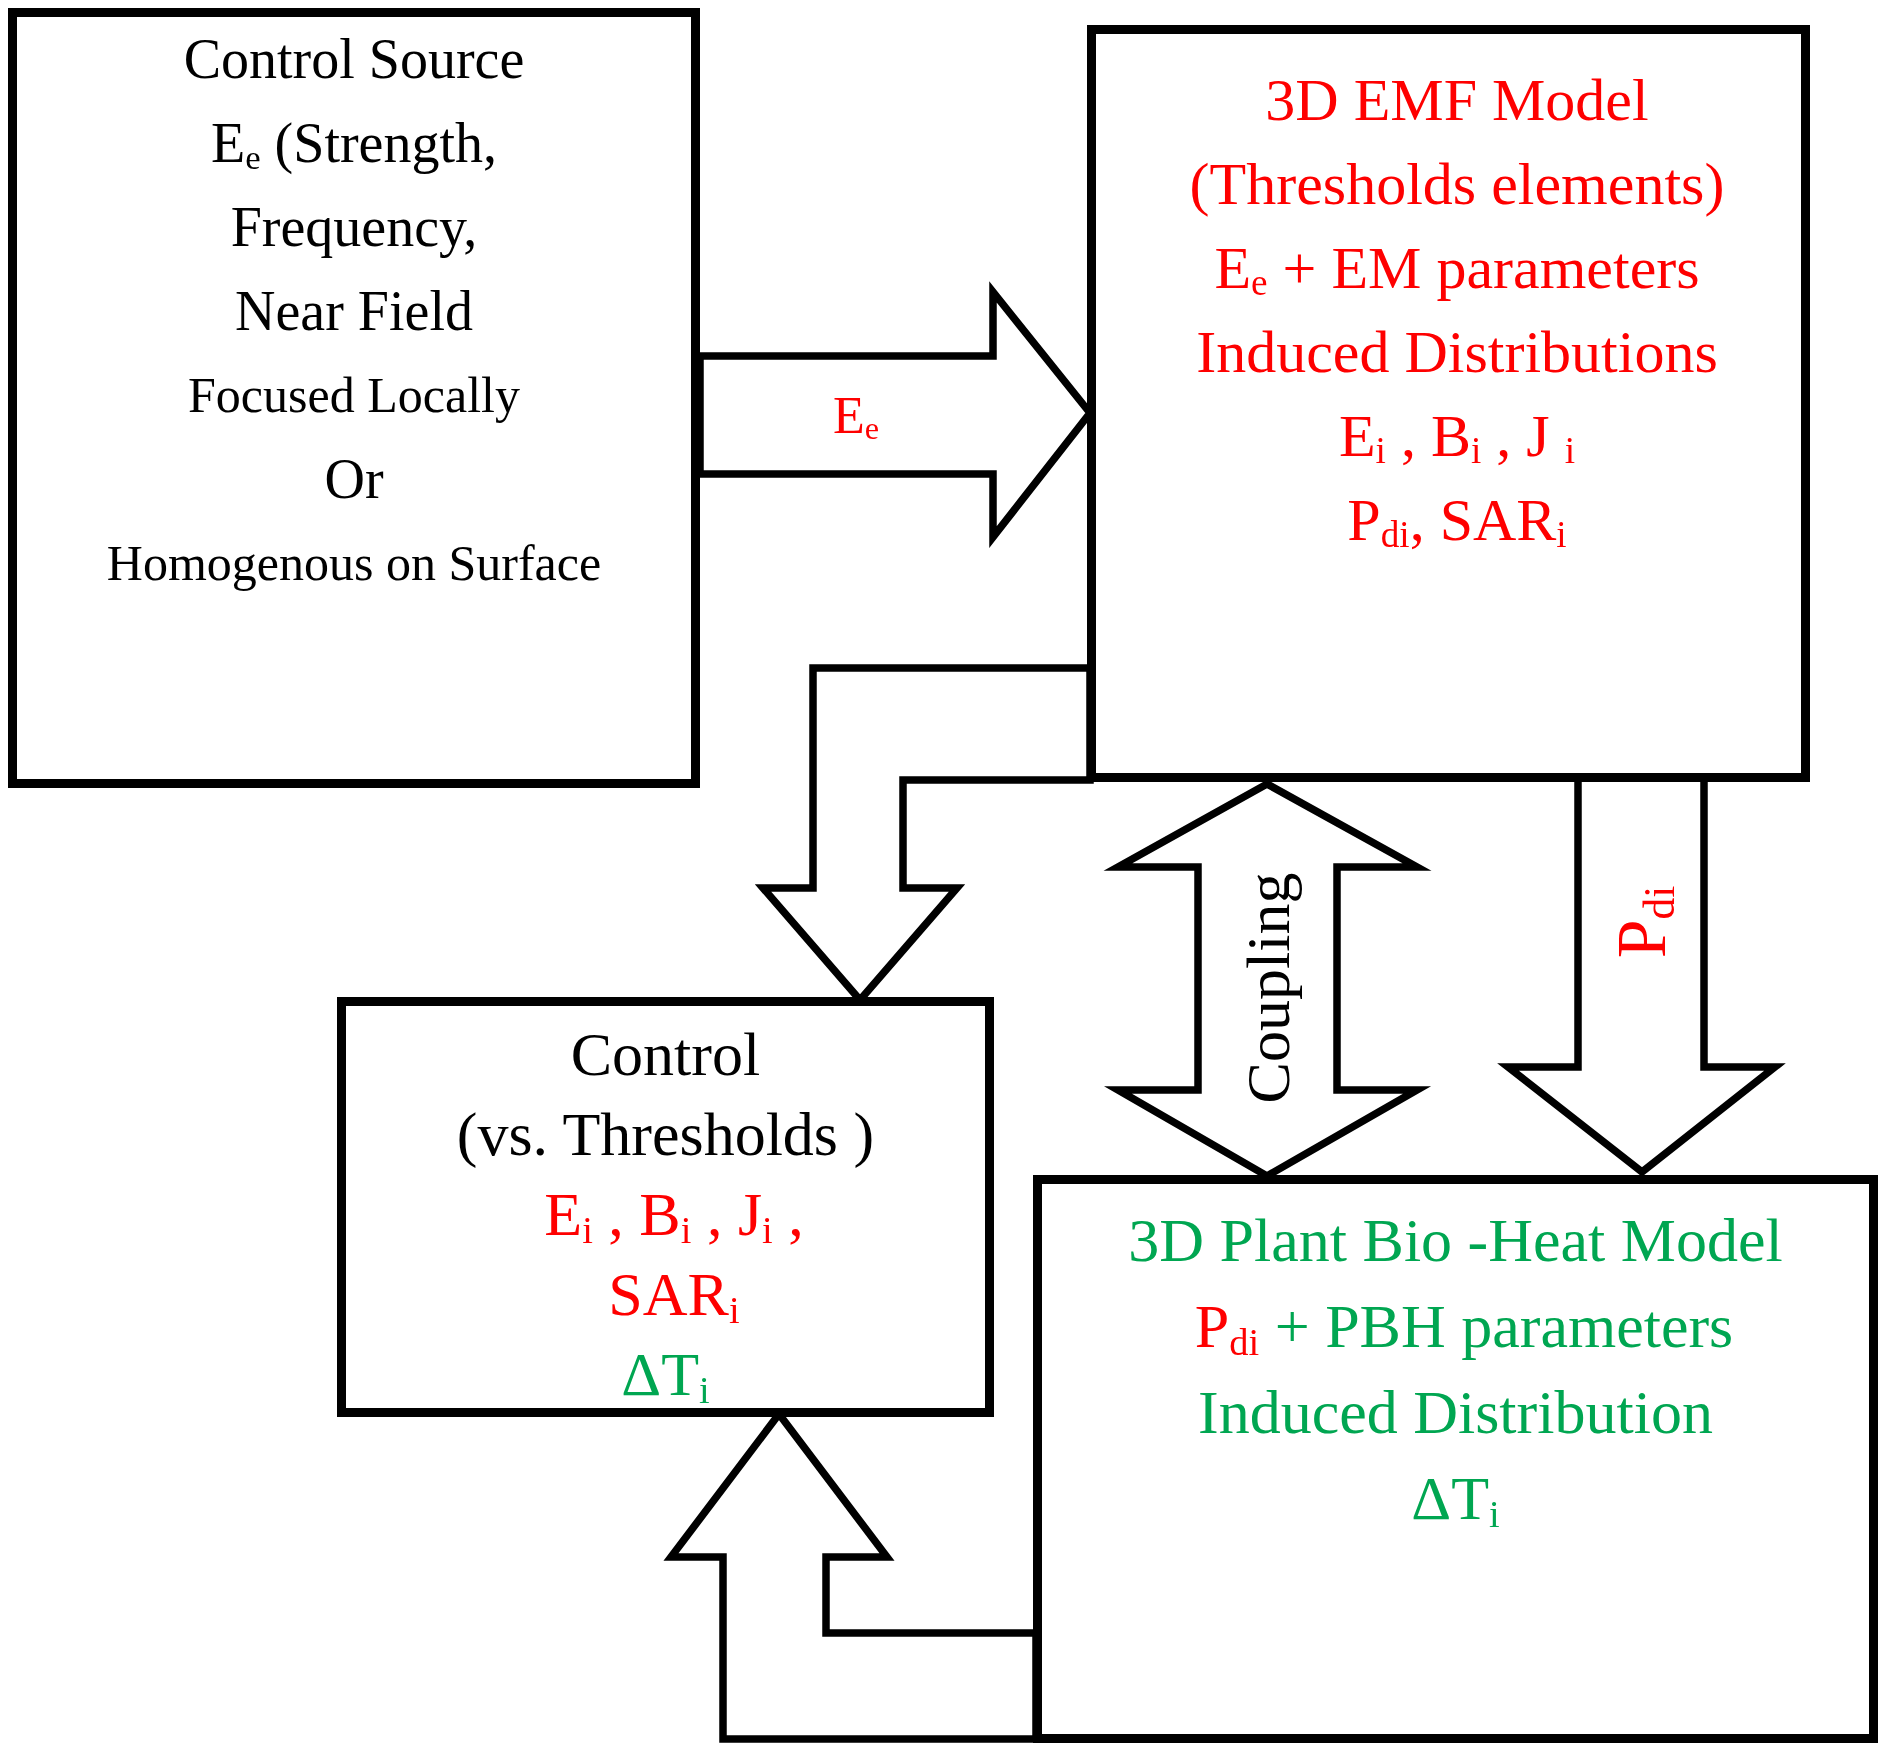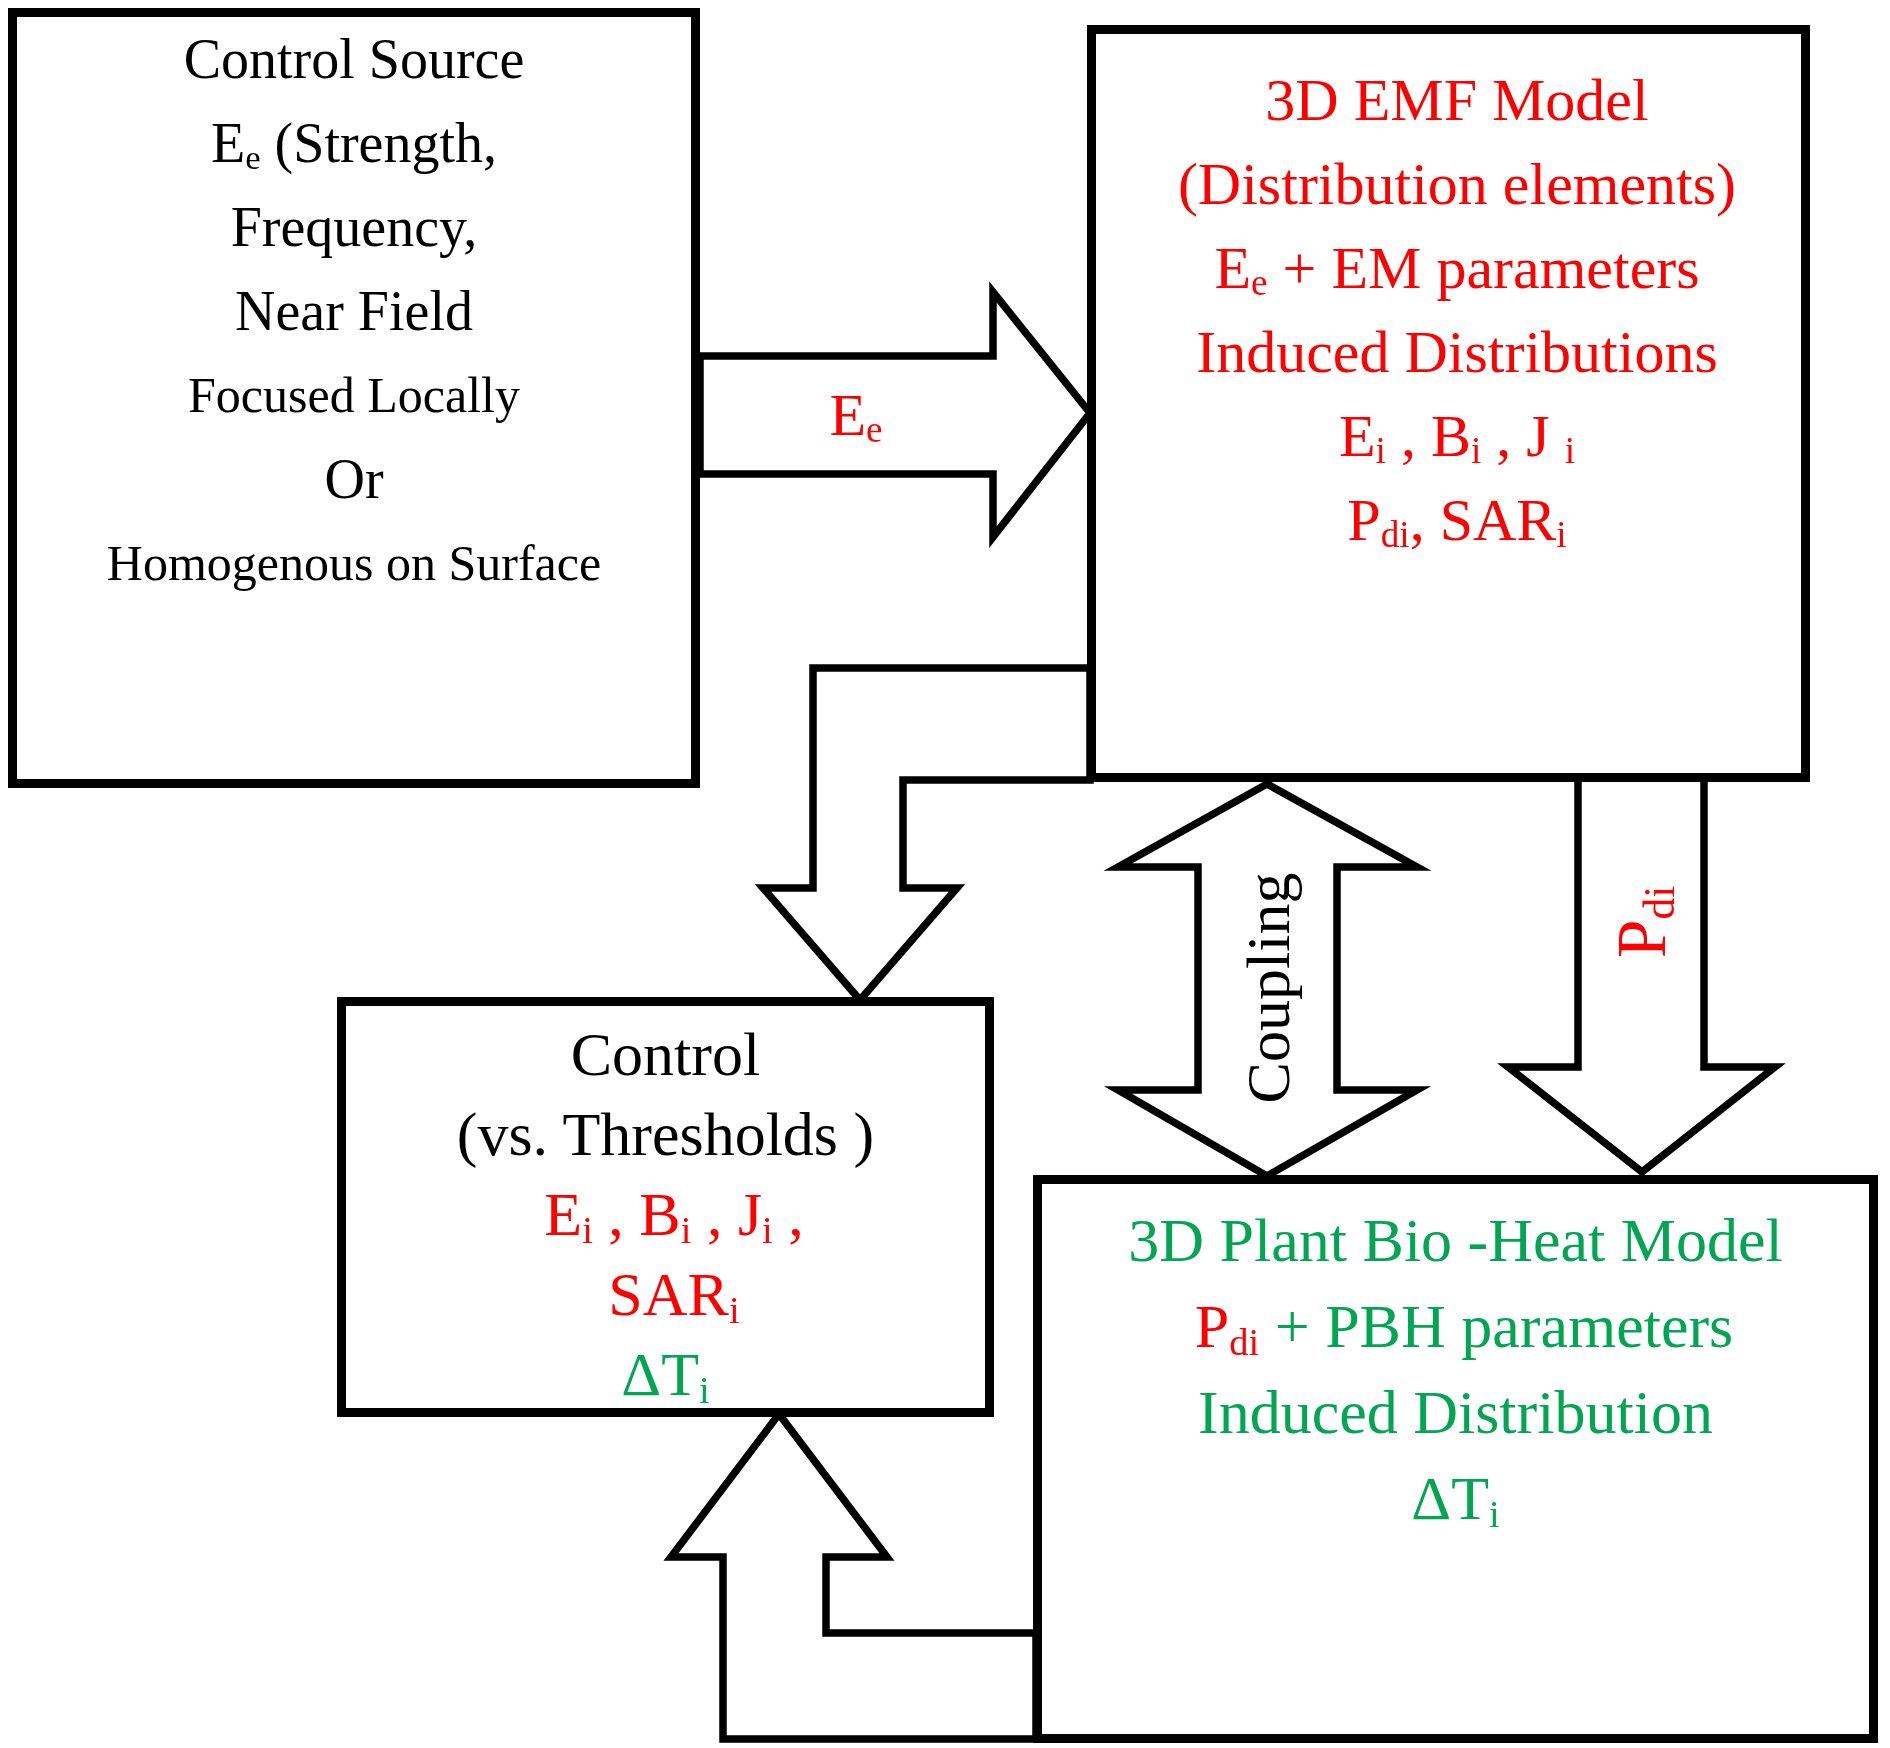--- a/index.html
+++ b/index.html
@@ -37,21 +37,21 @@
   #box-control{left:293px; top:997px; width:657px; height:420px; padding-top:8px;margin-left:44px;}
   #box-control .bx-line{line-height:80px; font-size:62px;}
 
   
   #box-bioheat{left:1033px; top:1175px; width:845px; height:568px; padding-top:13px;}
   #box-bioheat .bx-line{line-height:86px; font-size:62px;}
 
   .arrow-label{
     position:absolute; z-index:3; white-space:nowrap; text-align:center;
   }
-  #label-ee{left:856px; top:415px; transform:translate(-50%,-50%); font-size:60px; color:var(--red);}
+  #label-ee{left:856px; top:415px; transform:translate(-50%,-50%); font-size:52px; color:var(--red);}
   #label-coupling{left:1268px; top:988px; transform:translate(-50%,-50%) rotate(-90deg); font-size:62px; color:#000;}
   #label-pdi{left:1642px; top:922px; transform:translate(-50%,-50%) rotate(-90deg); font-size:70px; color:var(--red);}
 </style>
 </head>
 <body>
 
 <div id="stage">
 
   <svg id="arrow-layer" width="1890" height="1748" viewBox="0 0 1890 1748">
 
@@ -71,21 +71,21 @@
     <div class="bx-line">E<sub>e</sub>  (Strength,</div>
     <div class="bx-line">Frequency,</div>
     <div class="bx-line">Near Field</div>
     <div class="bx-line t-sm">Focused Locally</div>
     <div class="bx-line">Or</div>
     <div class="bx-line t-sm">Homogenous on Surface</div>
   </div>
 
   <div class="box" id="box-emf">
     <div class="bx-line red">3D EMF Model</div>
-    <div class="bx-line red">(Distribution elements)</div>
+    <div class="bx-line red">(Thresholds elements)</div>
     <div class="bx-line red">E<sub>e</sub> + EM parameters</div>
     <div class="bx-line red"></div>
     <div class="bx-line red">Induced Distributions</div>
     <div class="bx-line red">E<sub>i</sub> , B<sub>i</sub> , J <sub>i</sub></div>
     <div class="bx-line red">P<sub>di</sub>, SAR<sub>i</sub></div>
   </div>
 
   <div class="box" id="box-control">
     <div class="bx-line black">Control</div>
     <div class="bx-line black">(vs. Thresholds )</div>

